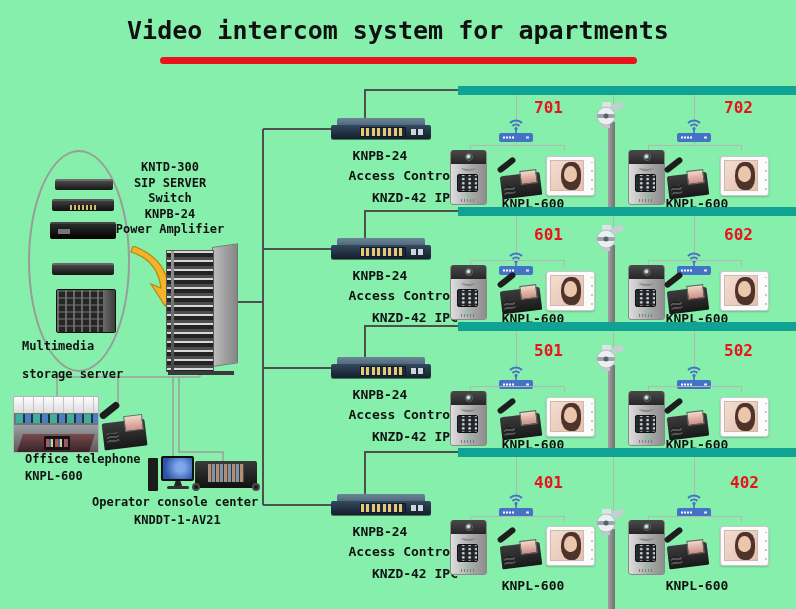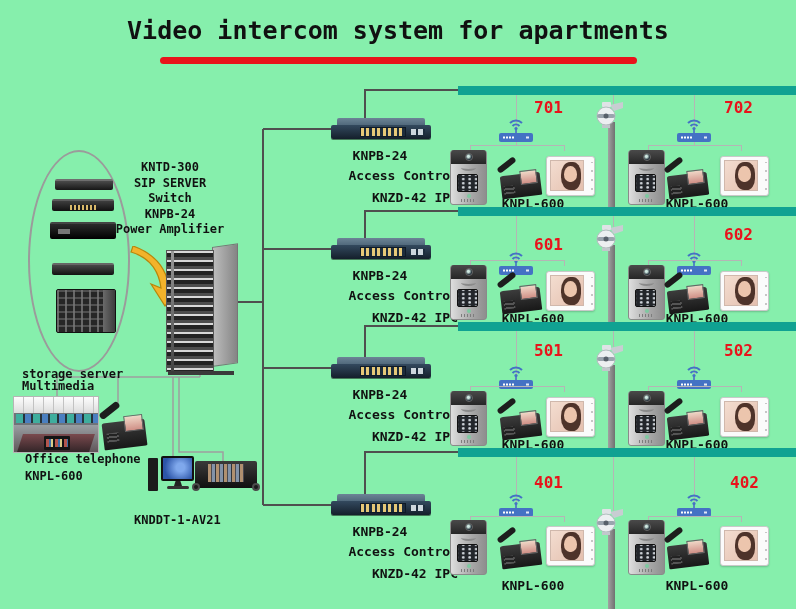--- a/index.html
+++ b/index.html
@@ -28,21 +28,21 @@
   .rd2 .ports{left:18px;top:4px;width:26px;height:5px;background:repeating-linear-gradient(90deg,#d9b96a 0 2px,#1a1a1a 2px 4px);}
   .rd3{left:50px;top:222px;width:66px;height:17px;background:linear-gradient(#2b2b2b,#000);border-top:2px solid #444;}
   .rd3 .lcd{left:8px;top:5px;width:12px;height:5px;background:#777;}
   .rd4{left:52px;top:263px;width:62px;height:12px;background:linear-gradient(#484848,#121212);border-top:2px solid #666;}
   .rd5{left:56px;top:289px;width:60px;height:44px;border:1px solid #111;background:
        repeating-linear-gradient(90deg,rgba(120,120,120,.8) 0 2px,transparent 2px 8px),
        repeating-linear-gradient(180deg,#4f4f4f 0 2px,#262626 2px 7px);}
   .rd5 .side{right:0;top:0;width:12px;height:100%;background:linear-gradient(90deg,#6a6a6a,#3c3c3c);}
   .srv-labels{left:111px;top:160px;width:118px;text-align:center;font-weight:bold;color:#111;font-size:12px;line-height:15.5px;}
   .cap{font-weight:bold;color:#111;font-size:12px;}
-  .cap-mm1{left:22px;top:339px;margin-top:40px;} .cap-mm2{left:22px;top:367px;}
+  .cap-mm1{left:22px;top:339px;} .cap-mm2{left:22px;top:367px;}
 
   
   .yarrow{left:127px;top:246px;}
 
   
   .tower{left:166px;top:247px;width:72px;height:127px;}
   .tw-side{right:0;top:0;width:26px;height:120px;background:linear-gradient(90deg,#bdbdbd,#858585);
            transform:skewY(-8deg);transform-origin:left top;border:1px solid #777;}
   .tw-front{left:0;top:3px;width:48px;height:122px;border:1px solid #555;background:
        repeating-linear-gradient(180deg,#d8d8d8 0 2px,#232323 2px 6px,#4d4d4d 6px 9px);}
@@ -220,20 +220,21 @@
         <i class="pc-scr"></i>
       </i>
     <i class="pc-stand"></i>
     <i class="pc-base"></i>
   </div>
   <div class="abs console">
     <i class="cn-scr"></i>
     <i class="cn-k1"></i>
     <i class="cn-k2"></i>
   </div>
+  <div class="abs cap cap-oc1">Operator console center</div>
   <div class="abs cap cap-oc2">KNDDT-1-AV21</div>
 
 <div class="swrow" style="top: 118px;">
       <div class="switch abs">
         <i class="sw-top"></i>
         <i class="sw-body"></i>
         <i class="sw-ports"></i>
         <i class="sw-uplink"></i>
       </div>
       <div class="sw-name abs">KNPB-24</div>
@@ -376,21 +377,21 @@
       <i class="cam-line" style="height: 11px;"></i>
       <i class="pole" style="top: 29px; height: 77px;"></i>
       <svg class="camera abs" viewBox="0 0 30 28" style="top: 9px;">
         <polygon points="16,3 29,0 29,6 20,9" fill="#c8cdd2"></polygon>
         <rect x="8" y="0" width="9" height="5" rx="1" fill="#dfe3e6"></rect>
         <circle cx="12" cy="14" r="9" fill="#eceff1" stroke="#b6bcc1"></circle>
         <rect x="3" y="12" width="18" height="4" rx="2" fill="#9aa4ad"></rect>
         <circle cx="12" cy="14" r="2.5" fill="#57606a"></circle>
         <rect x="8" y="23" width="8" height="3" fill="#c1c7cc"></rect>
       </svg>
-      <div class="apt-no no-l abs" style="top: 19px;">601</div>
+      <div class="apt-no no-l abs" style="top: 9px;">601</div>
       <div class="apt-no no-r abs" style="top: 9px;">602</div>
       <svg class="router router-l abs" viewBox="0 0 34 30" style="top: 30px;">
         <path d="M11,10 a8.5,8.5 0 0 1 12,0" stroke="#4472C4" fill="none" stroke-width="2"></path>
         <path d="M13.5,13 a5,5 0 0 1 7,0" stroke="#4472C4" fill="none" stroke-width="2"></path>
         <circle cx="17" cy="15.5" r="1.6" fill="#4472C4"></circle>
         <rect x="16.2" y="16" width="1.6" height="5" fill="#4472C4"></rect>
         <rect x="0" y="20" width="34" height="9" rx="2" fill="#4472C4"></rect>
         <rect x="4" y="23.5" width="2" height="2" fill="#fff"></rect>
         <rect x="7" y="23.5" width="2" height="2" fill="#fff"></rect>
         <rect x="10" y="23.5" width="2" height="2" fill="#fff"></rect>

